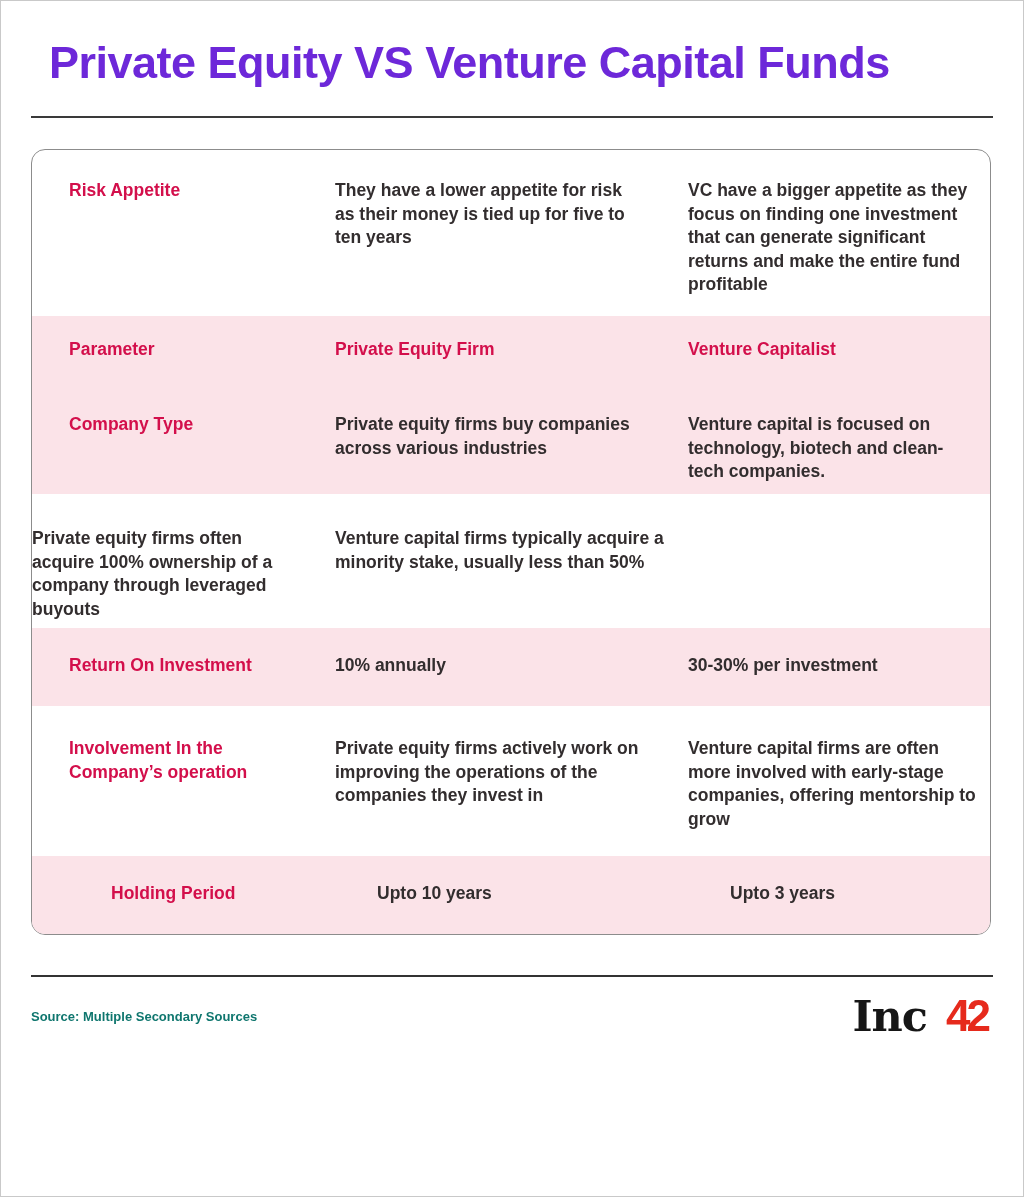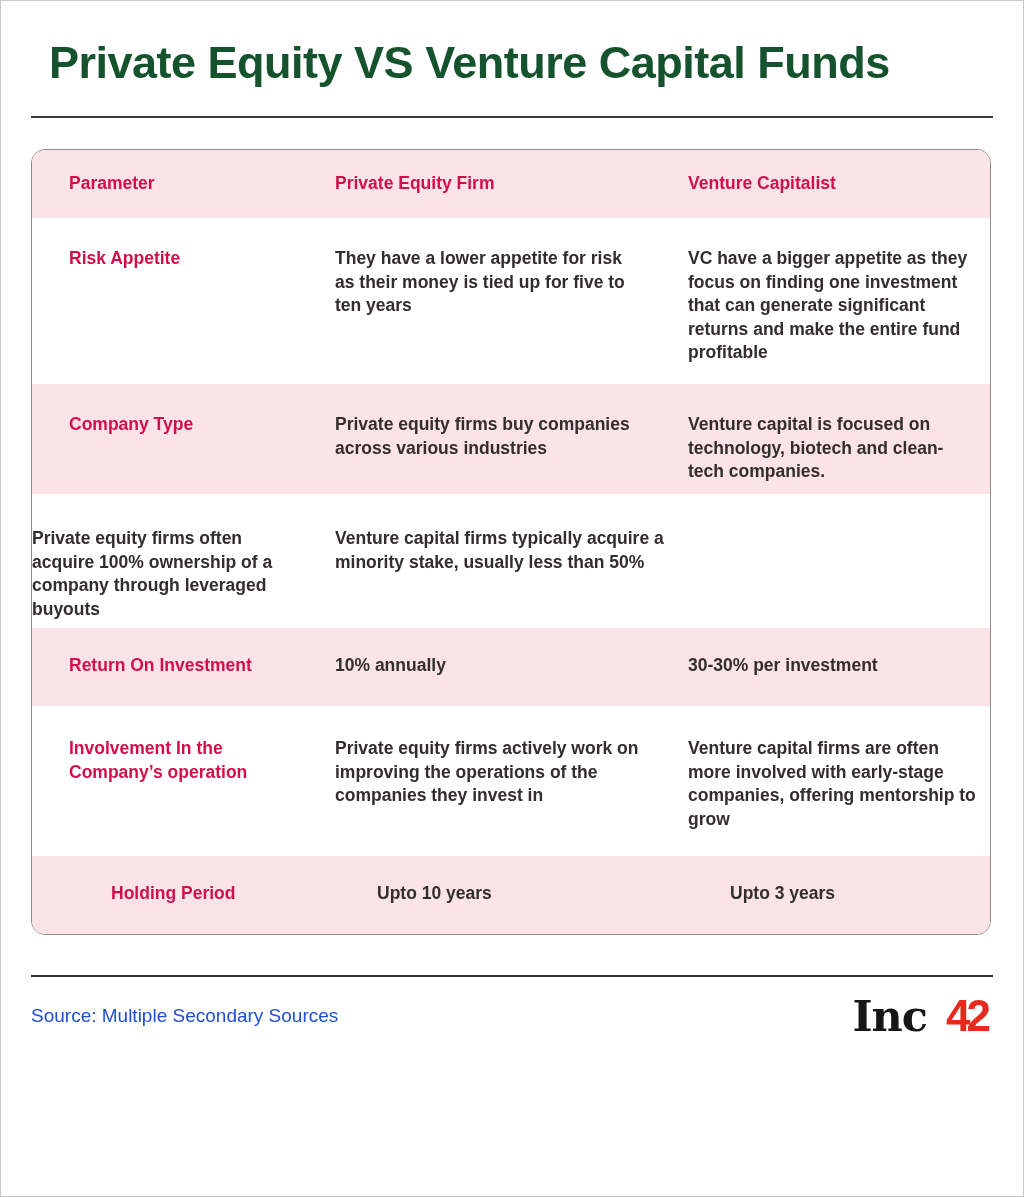--- a/index.html
+++ b/index.html
@@ -11,21 +11,21 @@
     border: 1px solid #c9c9c9;
     position: relative;
     font-family: "Liberation Sans", sans-serif;
     overflow: hidden;
   }
   .title {
     margin: 36px 30px 0 48px;
     font-size: 45px;
     font-weight: 800;
     letter-spacing: -0.5px;
-    color: #14532d;
+    color: #6d28d9;
   }
   .title-divider {
     margin: 27px 30px 0 30px;
     border: none;
     border-top: 2px solid #3a3a3a;
   }
   .table {
     margin: 31px 32px 0 30px;
     width: 960px;
     border: 1px solid #8c8c8c;
@@ -59,23 +59,23 @@
     border-top: 2.5px solid #333333;
   }
   .footer {
     margin: 0 30px 0 30px;
     padding-top: 14px;
     display: flex;
     justify-content: space-between;
     align-items: center;
   }
   .source {
-    font-size: 19px;
-    font-weight: normal;
-    color: #1d4ed8;
+    font-size: 13px;
+    font-weight: bold;
+    color: #0f766e;
   }
   .logo {
     display: flex;
     align-items: baseline;
     padding-right: 6px;
   }
   .logo-inc {
     font-family: "DejaVu Serif", "Liberation Serif", serif;
     font-weight: bold;
     font-size: 43px;
@@ -94,30 +94,30 @@
 </head>
 <body>
 
 <div class="page">
 
   <h1 class="title">Private Equity VS Venture Capital Funds</h1>
   <hr class="title-divider">
 
   <div class="table">
 
+    <div class="trow r0">
+      <div class="c1">Risk Appetite</div>
+      <div class="c2">They have a lower appetite for risk as their money is tied up for five to ten years</div>
+      <div class="c3">VC  have a bigger appetite as they focus on finding one investment that can generate significant returns and make the entire fund profitable</div>
+    </div>
+
     <div class="trow header-row pink">
       <div class="c1">Parameter</div>
       <div class="c2">Private Equity Firm</div>
       <div class="c3">Venture Capitalist</div>
-    </div>
-
-    <div class="trow r0">
-      <div class="c1">Risk Appetite</div>
-      <div class="c2">They have a lower appetite for risk as their money is tied up for five to ten years</div>
-      <div class="c3">VC  have a bigger appetite as they focus on finding one investment that can generate significant returns and make the entire fund profitable</div>
     </div>
 
     <div class="trow r1 pink">
       <div class="c1">Company Type</div>
       <div class="c2">Private equity firms buy companies across various industries</div>
       <div class="c3">Venture capital is focused on technology, biotech and clean-tech companies.</div>
     </div>
 
     <div class="trow r2">
       <div class="c2">Private equity firms often acquire 100% ownership of a company through leveraged buyouts</div>

